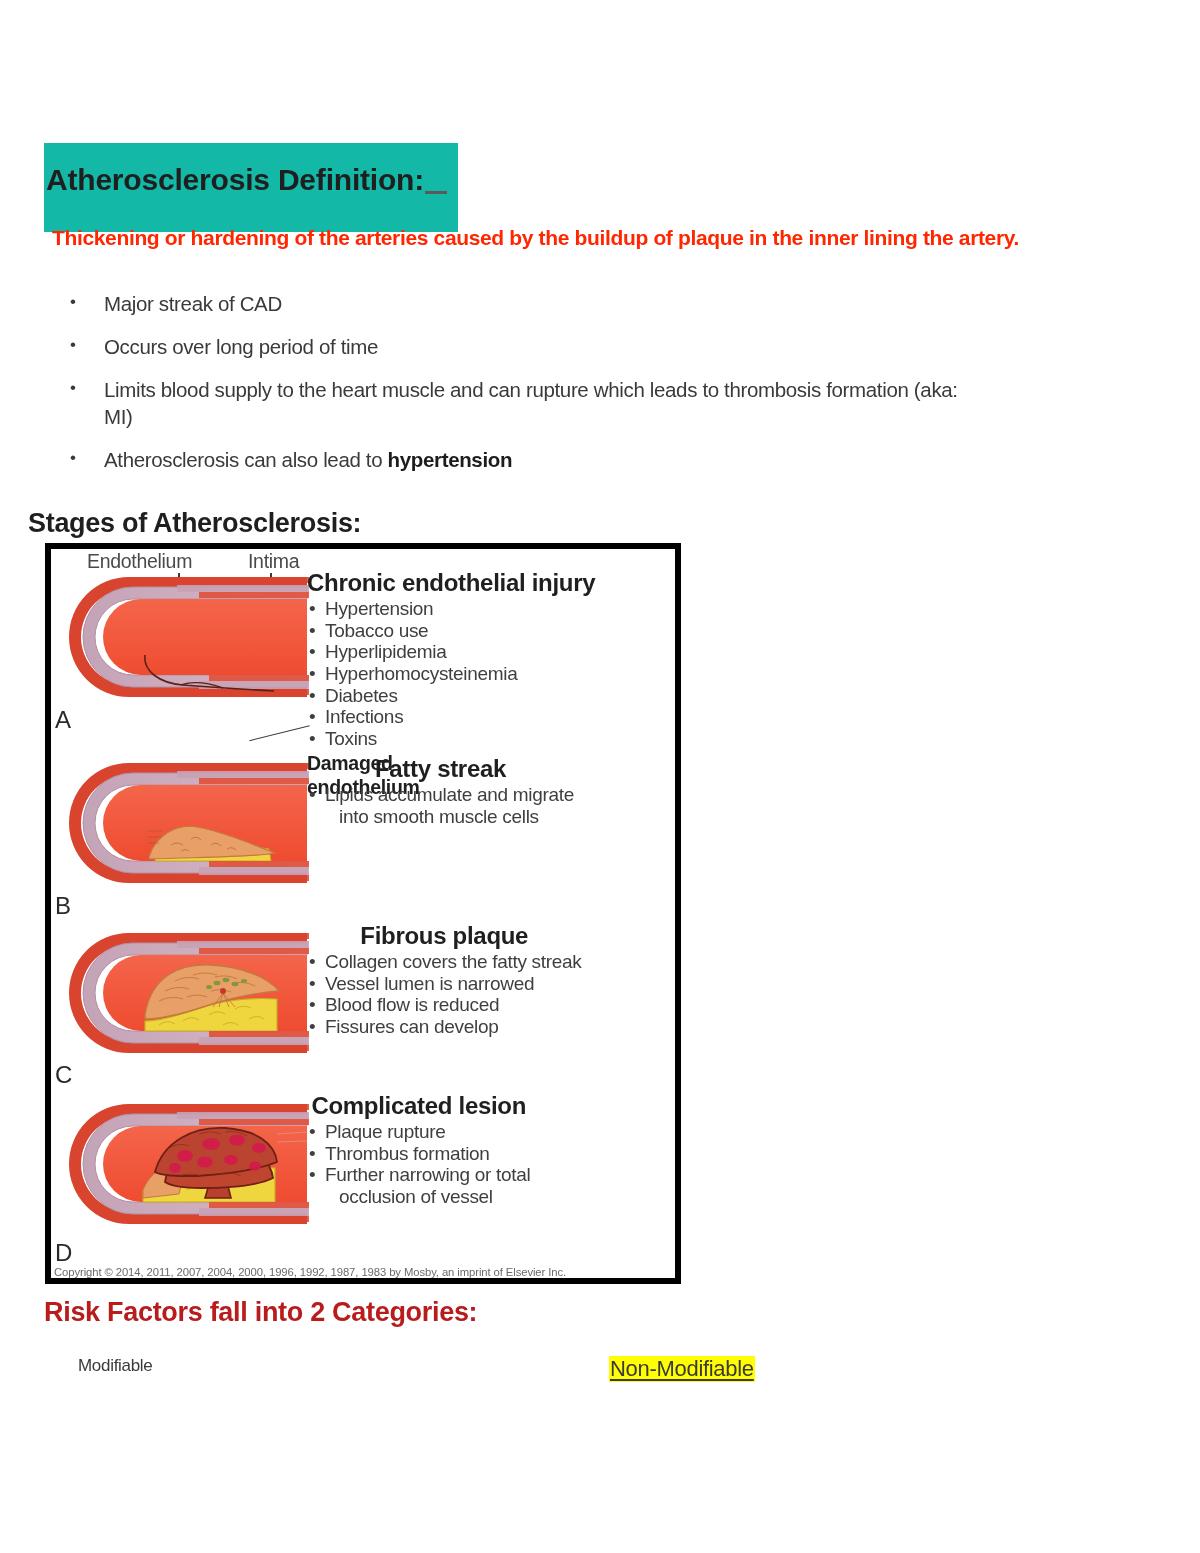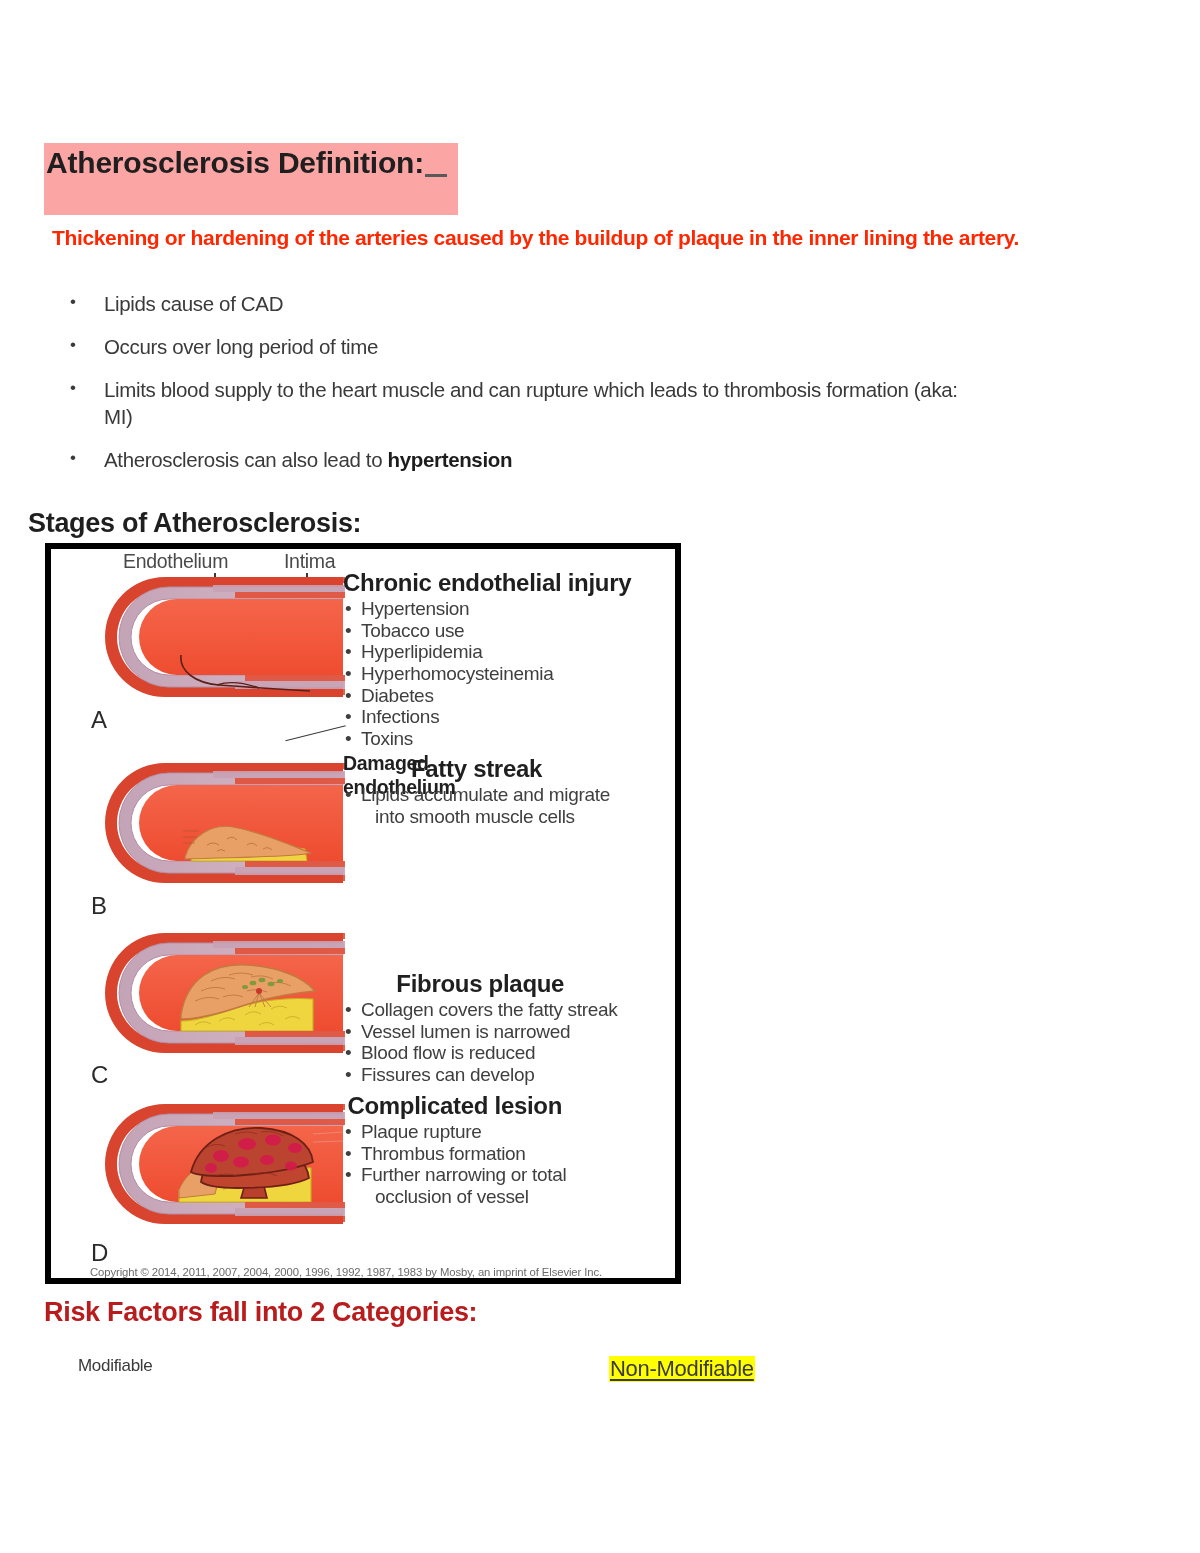--- a/index.html
+++ b/index.html
@@ -14,26 +14,26 @@
     overflow: hidden;
   }
 
   .page { position: relative; width: 1200px; height: 1553px; }
 
   
   .doc-title {
     position: absolute;
     left: 44px;
     top: 143px;
-    background: #fca5a5;
+    background: #14b8a6;
     font-size: 30px;
     font-weight: bold;
     letter-spacing: -0.2px;
     color: #1f1f1f;
-    padding: 3px 2px 36px 2px;
+    padding: 20px 2px 36px 2px;
     width: 414px;
     line-height: 1.1;
   }
   .doc-title .underscore-tail {
     display: inline-block;
     width: 22px;
     border-bottom: 3px solid #5a5a5a;
     vertical-align: -4px;
     margin-left: 1px;
   }
@@ -91,21 +91,20 @@
   
   .diagram {
     position: absolute;
     left: 45px;
     top: 543px;
     width: 636px;
     height: 741px;
     border: 6px solid #000000;
     background: #ffffff;
     overflow: hidden;
-    padding-left: 36px;
   }
   .diagram-inner {
     position: relative;
     width: 100%;
     height: 100%;
     background: #ffffff;
     overflow: hidden;
   }
 
   
@@ -174,21 +173,21 @@
   .damaged-label {
     font-size: 19.5px;
     font-weight: bold;
     color: #1f1f1f;
     letter-spacing: -0.3px;
     line-height: 1.1;
     margin-top: 3px;
   }
   .st-a { top: 20px; }
   .st-b { top: 206px; }
-  .st-c { top: 373px; margin-top: 48px; }
+  .st-c { top: 373px; }
   .st-d { top: 543px; }
 
   .damaged-leader {
     position: absolute;
     left: 195px;
     top: 163px;
     width: 62px;
     height: 22px;
     border-bottom: 1.6px solid #3a3a3a;
     transform: rotate(-14deg);
@@ -259,21 +258,21 @@
 
   <div class="doc-title">
     <span>Atherosclerosis Definition:</span><span class="underscore-tail"></span>
   </div>
 
   <div class="definition">Thickening or hardening of the arteries caused by the buildup of plaque in the inner lining the artery.</div>
 
   <div class="bullets">
     <div class="bullet-row">
       <span class="bullet-dot">•</span>
-      <span class="bullet-text">Lipids cause of CAD</span>
+      <span class="bullet-text">Major streak of CAD</span>
     </div>
     <div class="bullet-row">
       <span class="bullet-dot">•</span>
       <span class="bullet-text">Occurs over long period of time</span>
     </div>
     <div class="bullet-row">
       <span class="bullet-dot">•</span>
       <span class="bullet-text">Limits blood supply to the heart muscle and can rupture which leads to thrombosis formation (aka:  MI)</span>
     </div>
     <div class="bullet-row">

